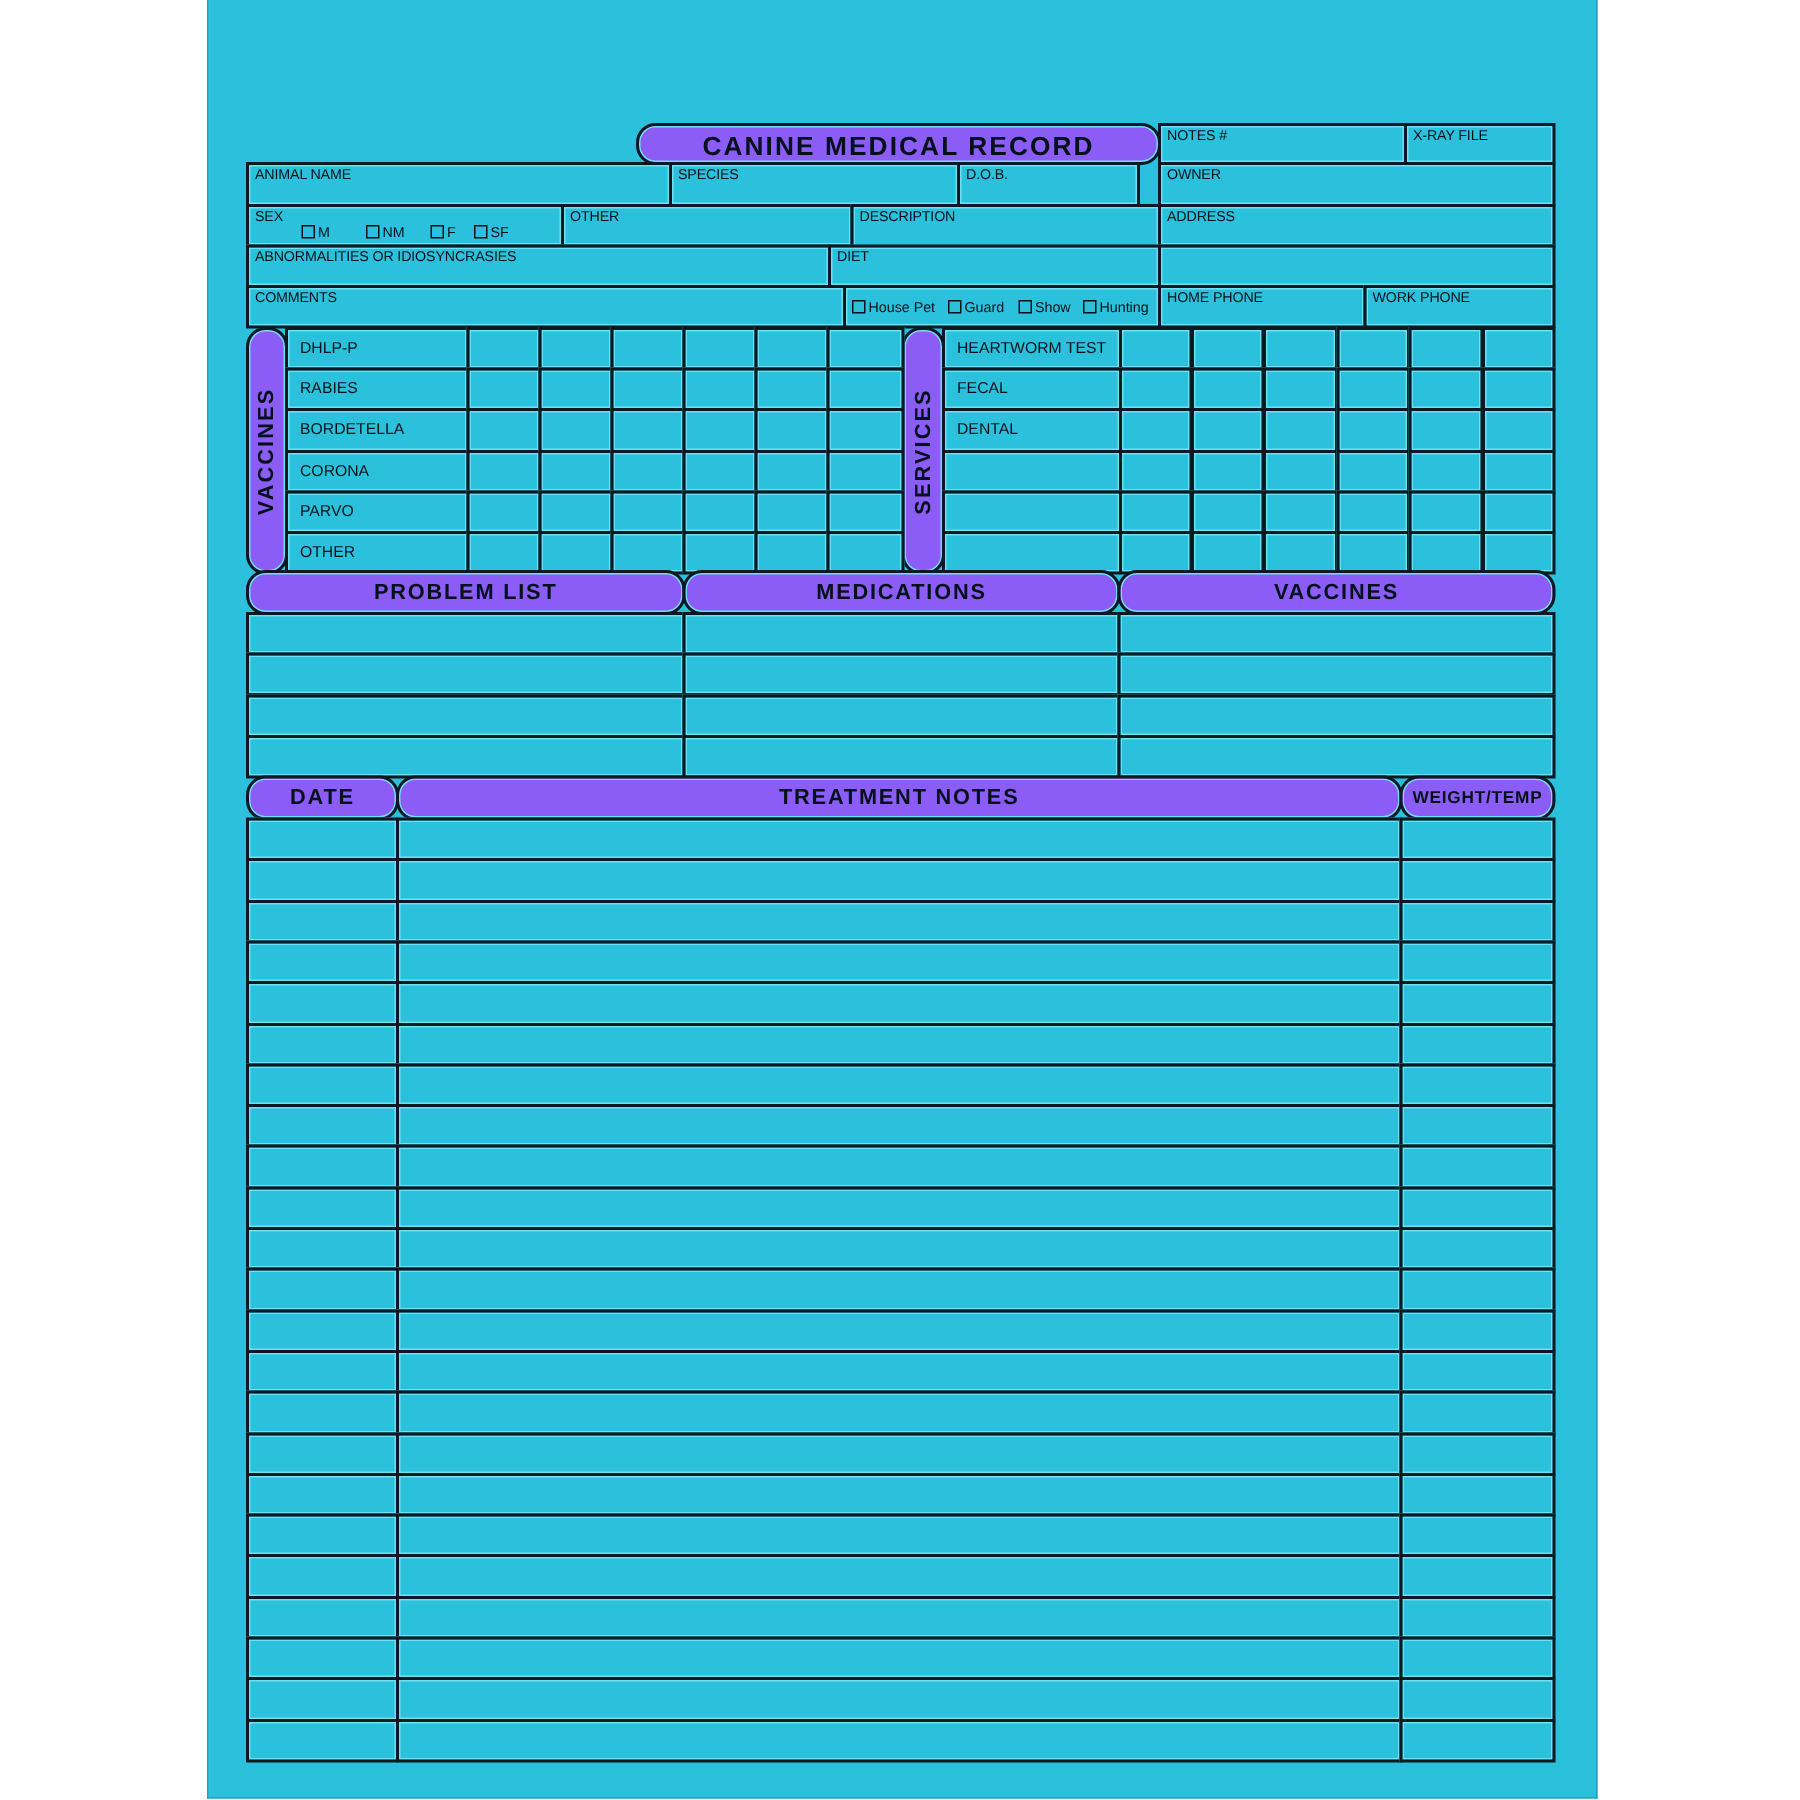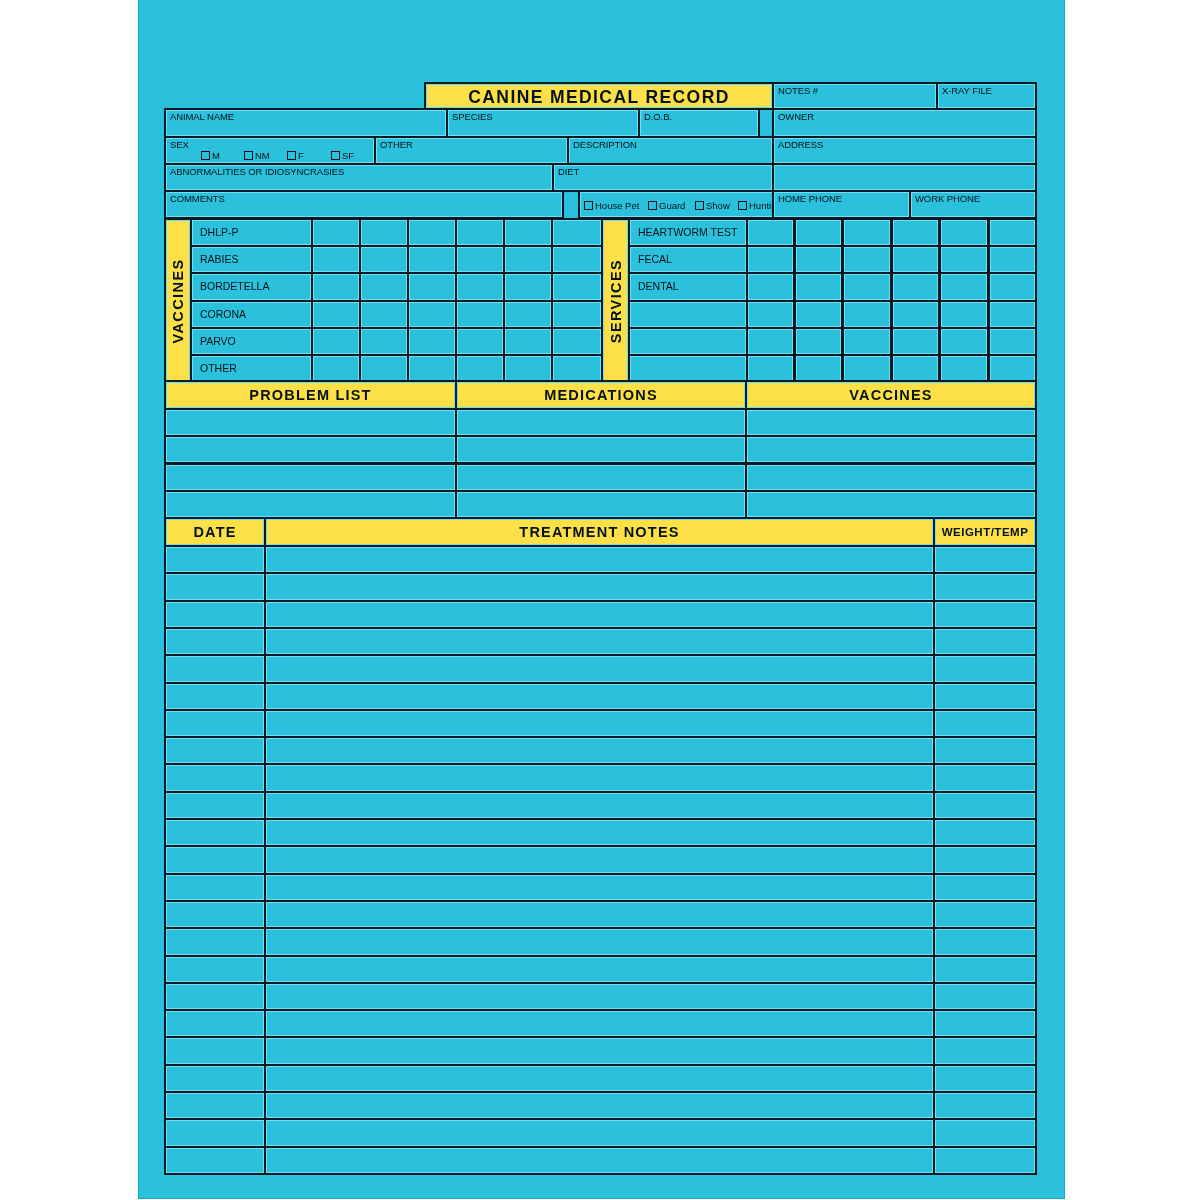--- a/index.html
+++ b/index.html
@@ -2,21 +2,21 @@
 <html><head>
 <meta charset="utf-8">
 <style>
   html, body { margin:0; padding:0; }
   body { width:1200px; height:1200px; background:#ffffff; position:relative; overflow:hidden;
          font-family:"Liberation Sans", sans-serif; }
   .page { position:absolute; left:138px; top:0; width:925px; height:1198px; background:#2bc0db;
           border-left:1px solid #1ea3bd; border-bottom:1px solid #1ea3bd; border-right:1px solid #1ea3bd; }
   .cell { position:absolute; box-sizing:border-box; border:2px solid #0b1a22; background:#2bc0db;
           box-shadow: inset 0 0 0 1px #6fe0f2; }
-  .hdr { background:#fde047; }
+  .hdr { background:#8b5cf6;border-radius:13px; }
   .lbl { position:absolute; left:4px; top:1px; font-size:9.5px; color:#06121a; white-space:nowrap; letter-spacing:-0.1px; }
   .title { position:absolute; left:0; right:0; top:3px; text-align:center; font-weight:bold; font-size:17.5px;
            letter-spacing:1.4px; color:#06121a; }
   .sechdr { position:absolute; left:0; right:0; top:5px; text-align:center; font-weight:bold; font-size:14.5px;
             letter-spacing:1.2px; color:#06121a; }
   .vlabel { position:absolute; left:50%; top:50%; transform:translate(-50%,-50%) rotate(-90deg);
             font-weight:bold; font-size:14.5px; letter-spacing:1.4px; color:#06121a; white-space:nowrap; }
   .rowlbl { position:absolute; left:8px; top:6px; font-size:10.5px; color:#06121a; white-space:nowrap; }
   .cb { display:inline-block; width:9px; height:9px; border:1px solid #06121a; box-sizing:border-box;
         vertical-align:-1px; margin-right:2px; background:#2bc0db; }
@@ -48,21 +48,21 @@
 </div>
 <div class="cell" style="left:772px;top:108px;width:265px;height:30px;">
   <div class="lbl">OWNER</div>
 </div>
 
 <div class="cell" style="left:164px;top:136px;width:212px;height:29px;">
   <div class="lbl">SEX</div>
   <div class="opt" style="left:35px;top:12px;"><span class="cb"></span><span>M</span></div>
   <div class="opt" style="left:78px;top:12px;"><span class="cb"></span><span>NM</span></div>
   <div class="opt" style="left:121px;top:12px;"><span class="cb"></span><span>F</span></div>
-  <div class="opt" style="left:165px;top:12px;"><span class="cb"></span><span>SF</span></div>
+  <div class="opt" style="left:150px;top:12px;"><span class="cb"></span><span>SF</span></div>
 </div>
 <div class="cell" style="left:374px;top:136px;width:195px;height:29px;">
   <div class="lbl">OTHER</div>
 </div>
 <div class="cell" style="left:567px;top:136px;width:207px;height:40px;">
   <div class="lbl">DESCRIPTION</div>
 </div>
 <div class="cell" style="left:772px;top:136px;width:265px;height:29px;">
   <div class="lbl">ADDRESS</div>
 </div>
@@ -71,21 +71,21 @@
   <div class="lbl">ABNORMALITIES OR IDIOSYNCRASIES</div>
 </div>
 <div class="cell" style="left:552px;top:163px;width:222px;height:29px;">
   <div class="lbl">DIET</div>
 </div>
 <div class="cell" style="left:772px;top:163px;width:265px;height:29px;"></div>
 
 <div class="cell" style="left:164px;top:190px;width:400px;height:29px;">
   <div class="lbl">COMMENTS</div>
 </div>
-<div class="cell" style="left:578px;top:190px;width:212px;height:29px;padding-left:16px;">
+<div class="cell" style="left:562px;top:190px;width:212px;height:29px;padding-left:16px;">
   <div class="opt" style="left:4px;top:8px;"><span class="cb"></span><span>House Pet</span></div>
   <div class="opt" style="left:68px;top:8px;"><span class="cb"></span><span>Guard</span></div>
   <div class="opt" style="left:115px;top:8px;"><span class="cb"></span><span>Show</span></div>
   <div class="opt" style="left:158px;top:8px;"><span class="cb"></span><span>Hunting</span></div>
 </div>
 <div class="cell" style="left:772px;top:190px;width:139px;height:29px;text-align:center;">
   <div class="lbl">HOME PHONE</div>
 </div>
 <div class="cell" style="left:909px;top:190px;width:128px;height:29px;">
   <div class="lbl">WORK PHONE</div>

